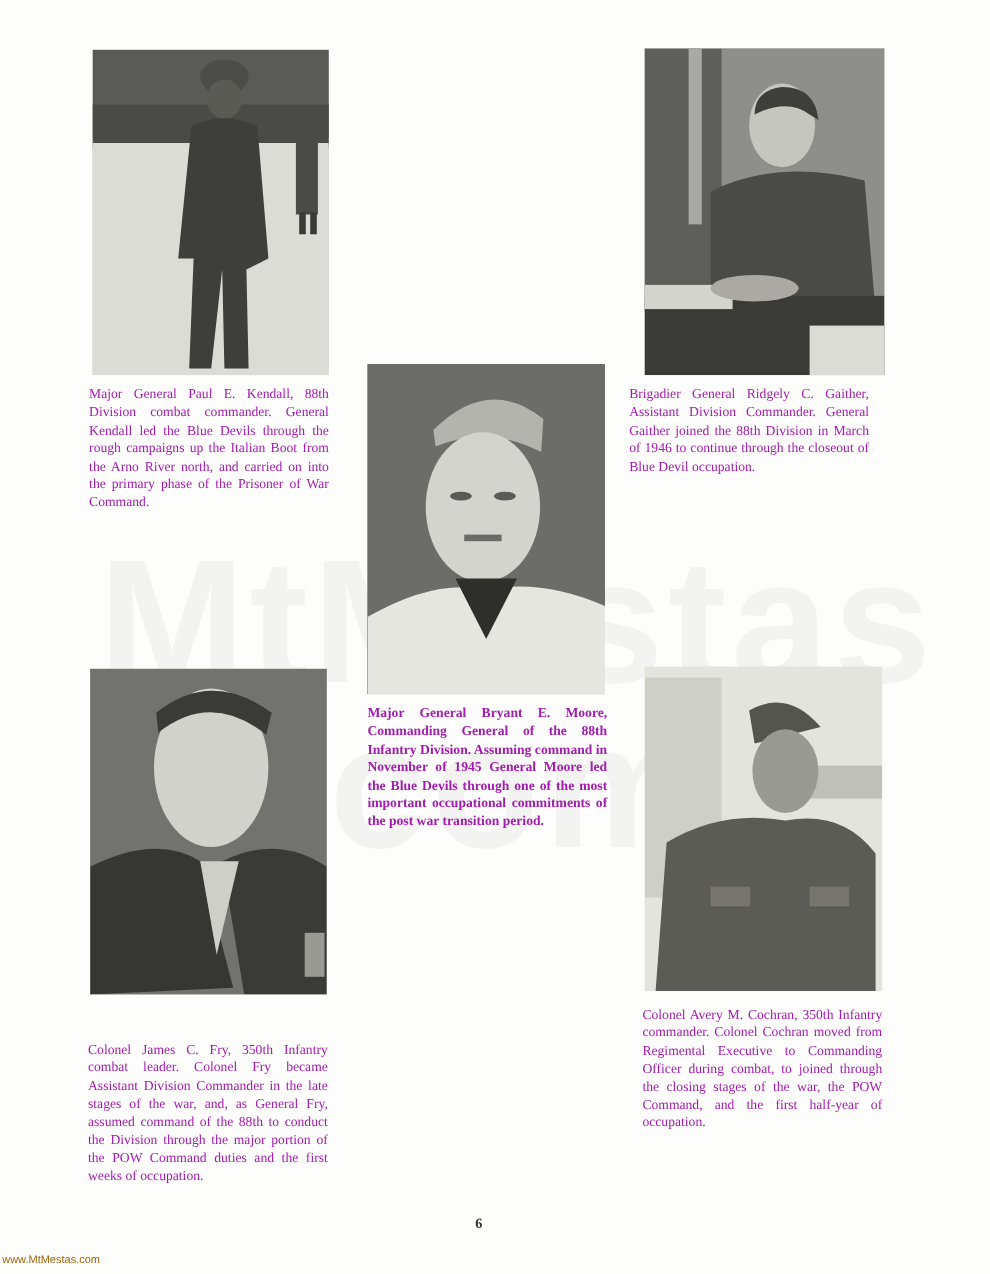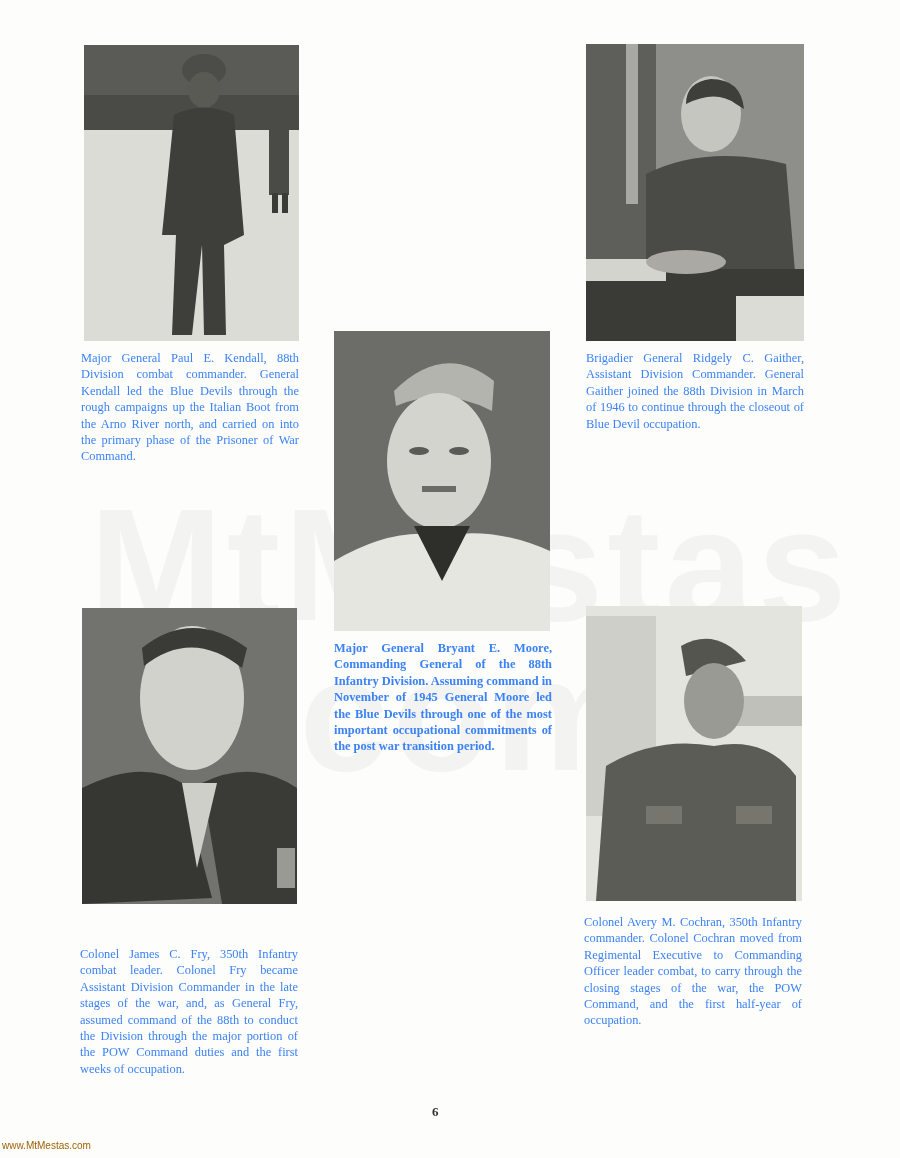--- a/index.html
+++ b/index.html
@@ -16,21 +16,21 @@
     text-align: center; letter-spacing: 4px; z-index: 0; user-select: none;
   }
   .photo {
     position: absolute; z-index: 1; overflow: hidden;
     background: #6f6f6b;
   }
   .photo svg { display: block; width: 100%; height: 100%; }
   .caption {
     position: absolute; z-index: 2;
     font-family: "Liberation Serif", "DejaVu Serif", serif;
-    font-size: 12.4px; line-height: 16.4px; color: #3b82f6;
+    font-size: 12.4px; line-height: 16.4px; color: #a21caf;
     text-align: justify; text-align-last: left;
     width: 218px;
   }
   .page-number {
     position: absolute; left: 432px; top: 1104px; z-index: 2;
     font-family: "Liberation Serif", serif; font-size: 13px; font-weight: bold; color: #333;
   }
   .site-mark {
     position: absolute; left: 2px; top: 1140px; z-index: 2;
     font-family: "Liberation Sans", sans-serif; font-size: 10px; color: #a16207;
@@ -63,21 +63,21 @@
     <rect x="40" y="0" width="12" height="160" fill="#a8a8a4"></rect>
     <ellipse cx="125" cy="70" rx="30" ry="38" fill="#c6c6c0"></ellipse>
     <path d="M125 35 Q155 35 158 65 L150 60 Q130 45 100 60 Q100 38 125 35 Z" fill="#3e3e3a"></path>
     <path d="M60 130 Q120 100 200 120 L210 240 L60 240 Z" fill="#4a4a46"></path>
     <rect x="0" y="225" width="218" height="72" fill="#3a3a36"></rect>
     <rect x="0" y="215" width="80" height="22" fill="#d4d4ce"></rect>
     <ellipse cx="100" cy="218" rx="40" ry="12" fill="#aaa9a3"></ellipse>
     <rect x="150" y="252" width="68" height="45" fill="#dcdcd6"></rect>
   </svg>
 </div>
-<div class="caption" style="left:586px; top:350px; width:218px;">Brigadier General Ridgely C. Gaither, Assistant Division Commander. General Gaither joined the 88th Division in March of 1946 to continue through the closeout of Blue Devil occupation.</div>
+<div class="caption" style="left:572px; top:350px; width:218px;">Brigadier General Ridgely C. Gaither, Assistant Division Commander. General Gaither joined the 88th Division in March of 1946 to continue through the closeout of Blue Devil occupation.</div>
 
 <div class="photo" style="left:334px; top:331px; width:216px; height:300px; background:#6e6e6a;" title="Portrait of officer in garrison cap">
   <svg viewBox="0 0 216 300" preserveAspectRatio="none">
     <rect x="0" y="0" width="216" height="300" fill="#6c6c68"></rect>
     <path d="M60 60 Q110 10 160 50 L158 80 Q110 55 62 75 Z" fill="#b4b4ae"></path>
     <ellipse cx="105" cy="130" rx="52" ry="68" fill="#d4d4ce"></ellipse>
     <ellipse cx="85" cy="120" rx="10" ry="4" fill="#5a5a56"></ellipse>
     <ellipse cx="125" cy="120" rx="10" ry="4" fill="#5a5a56"></ellipse>
     <rect x="88" y="155" width="34" height="6" fill="#6a6a66"></rect>
     <path d="M0 230 Q60 195 108 205 Q160 195 216 220 L216 300 L0 300 Z" fill="#e6e6e0"></path>
@@ -104,16 +104,16 @@
     <rect x="0" y="0" width="216" height="295" fill="#e4e4de"></rect>
     <rect x="0" y="10" width="70" height="200" fill="#cfcfc9"></rect>
     <rect x="150" y="90" width="66" height="30" fill="#c0c0ba"></rect>
     <path d="M95 40 Q130 20 160 55 L100 70 Z" fill="#55554f"></path>
     <ellipse cx="128" cy="95" rx="30" ry="38" fill="#9a9a94"></ellipse>
     <path d="M20 160 Q70 130 128 140 Q180 130 210 170 L210 295 L10 295 Z" fill="#5c5c56"></path>
     <rect x="60" y="200" width="36" height="18" fill="#76766f"></rect>
     <rect x="150" y="200" width="36" height="18" fill="#76766f"></rect>
   </svg>
 </div>
-<div class="caption" style="left:584px; top:914px; width:218px;">Colonel Avery M. Cochran, 350th Infantry commander. Colonel Cochran moved from Regimental Executive to Commanding Officer leader combat, to carry through the closing stages of the war, the POW Command, and the first half-year of occupation.</div>
+<div class="caption" style="left:584px; top:914px; width:218px;">Colonel Avery M. Cochran, 350th Infantry commander. Colonel Cochran moved from Regimental Executive to Commanding Officer during combat, to joined through the closing stages of the war, the POW Command, and the first half-year of occupation.</div>
 
 <div class="page-number">6</div>
 <div class="site-mark">www.MtMestas.com</div>
 
 </body></html>

